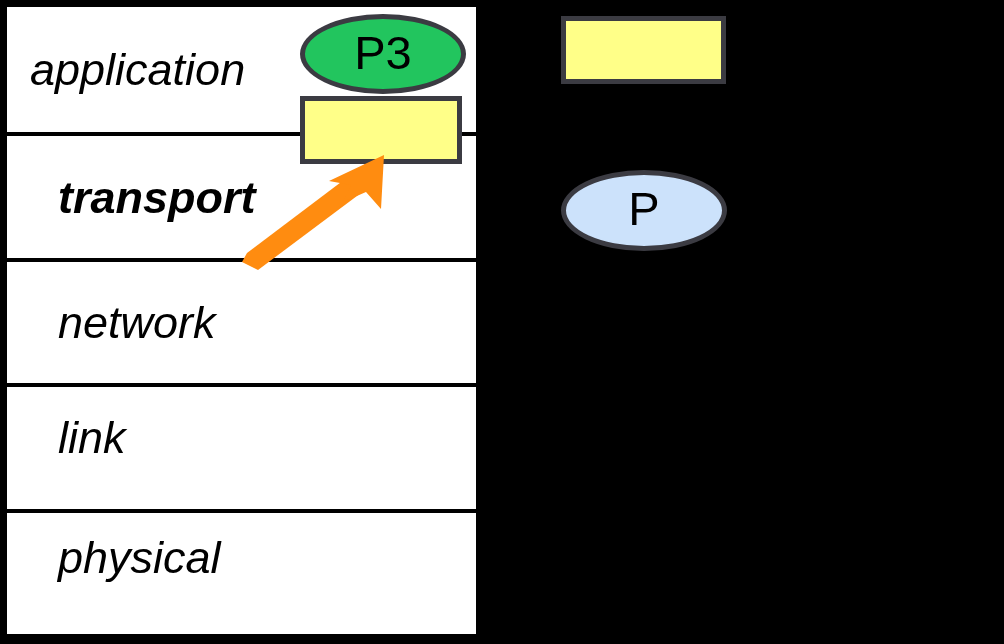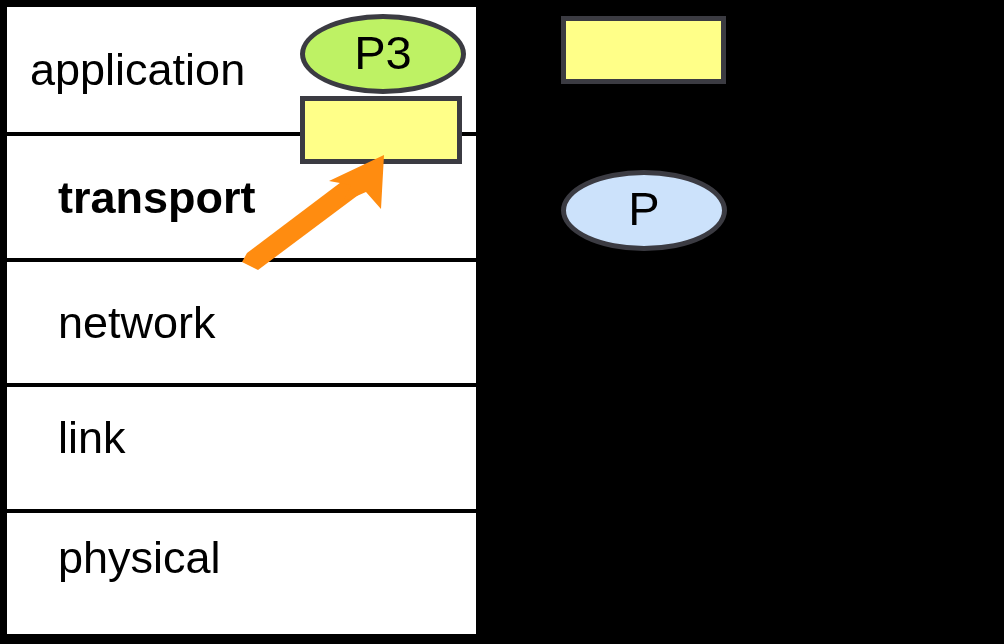--- a/index.html
+++ b/index.html
@@ -27,20 +27,21 @@
     border: 4px solid #000000;
     box-sizing: border-box;
   }
   .layer-row {
     position: absolute;
     left: 0;
     width: 100%;
     box-sizing: border-box;
     display: flex;
     align-items: center;
+    font-style: italic;
   }
   .layer-row + .layer-row {
     border-top: 4px solid #000000;
     padding-left: 28px;
   }
   .layer-label {
     font-size: 45px;
     color: #000000;
     padding-left: 23px;
     line-height: 1;
@@ -48,21 +49,21 @@
   }
   .layer-label.bold { font-weight: bold; }
 
   
   #p3-ellipse {
     position: absolute;
     left: 300px;
     top: 14px;
     width: 166px;
     height: 80px;
-    background: #bef264;
+    background: #22c55e;
     border: 5px solid #3b3b42;
     border-radius: 50%;
     box-sizing: border-box;
     display: flex;
     align-items: center;
     justify-content: center;
     z-index: 6;
   }
   #p3-ellipse .ell-label {
     font-size: 47px;

